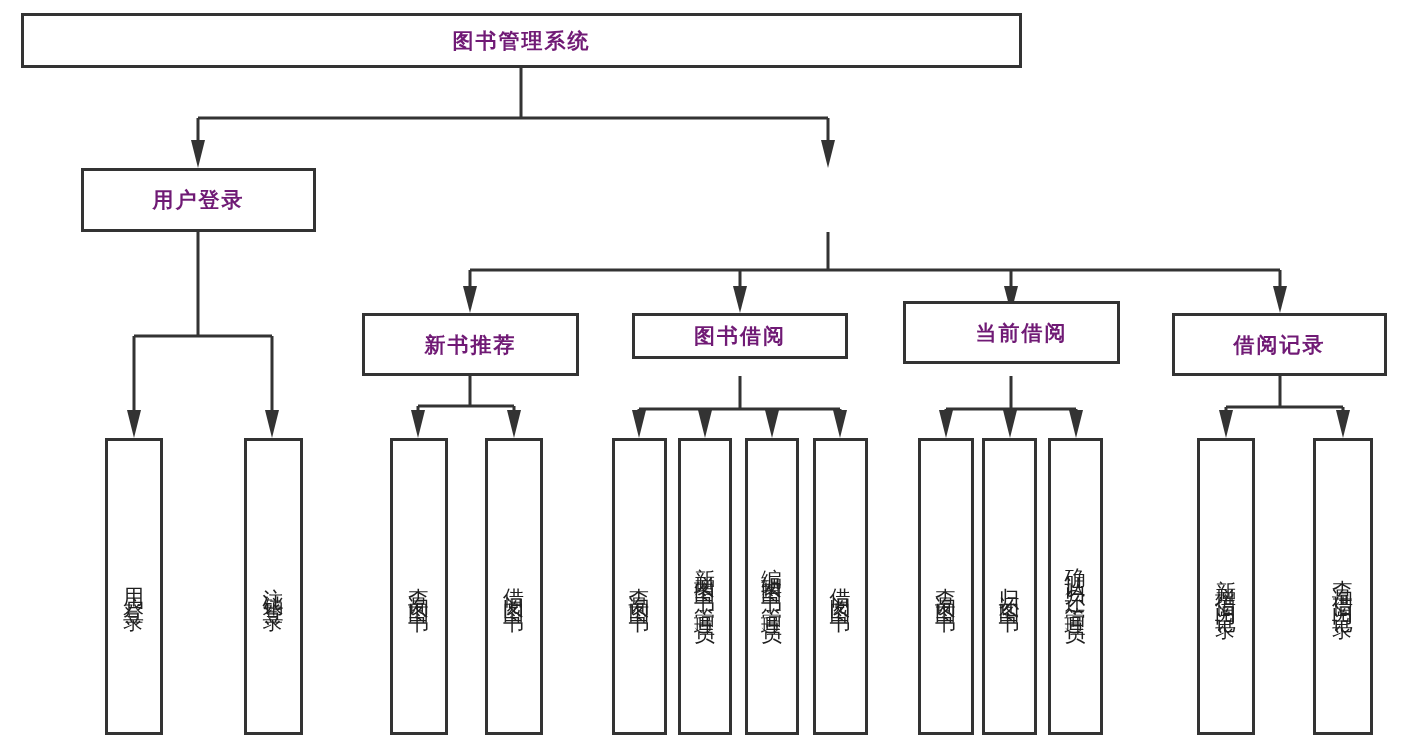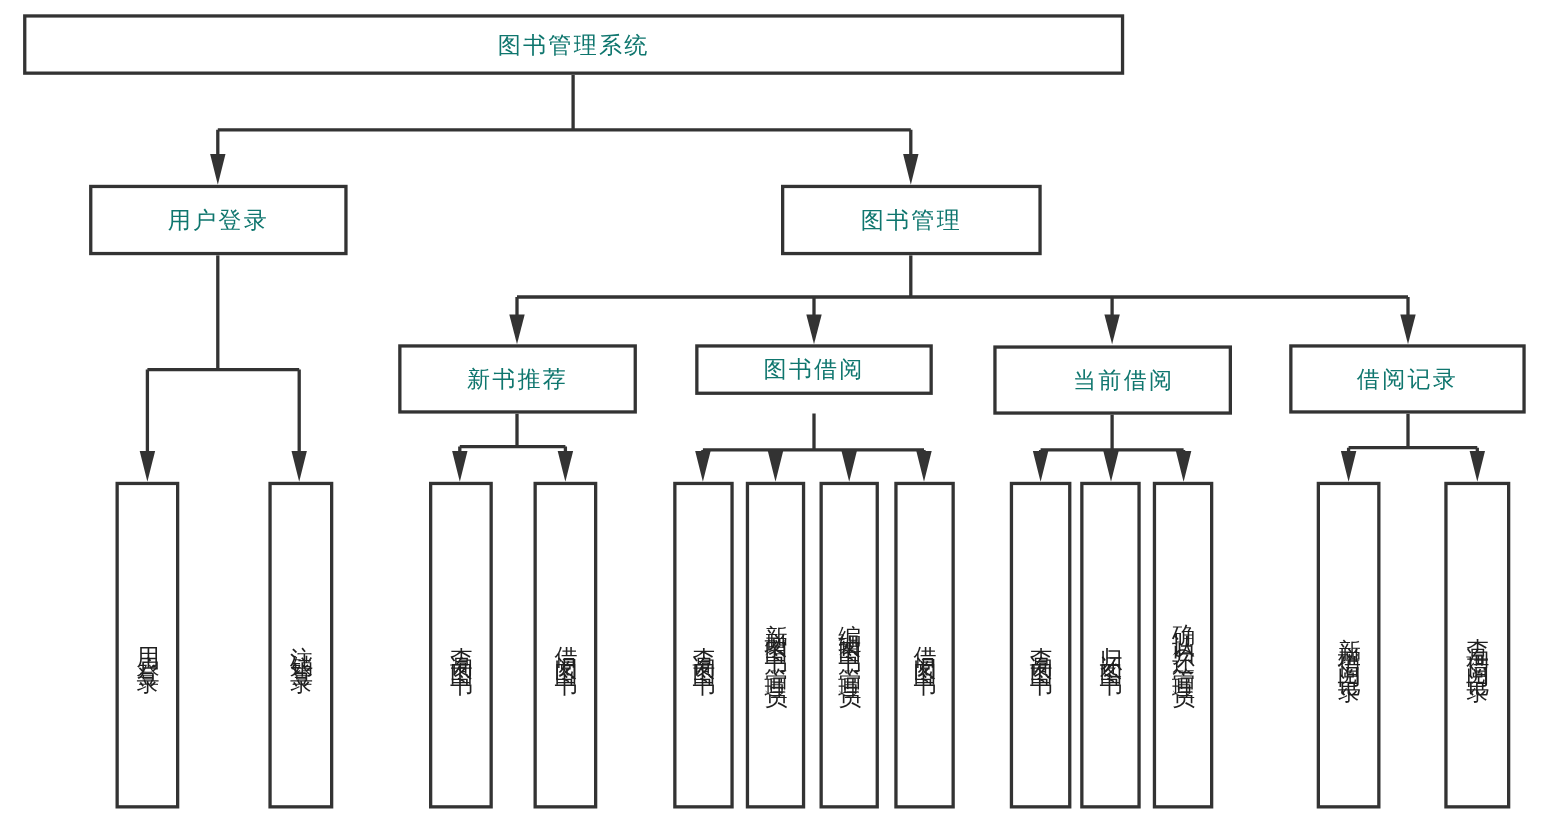--- a/index.html
+++ b/index.html
@@ -6,21 +6,21 @@
   #canvas{
     position:relative;width:1405px;height:747px;background:#ffffff;
     font-family:"Liberation Sans", sans-serif;overflow:hidden;
   }
   #wires{position:absolute;left:0;top:0;z-index:0;}
   .node{
     position:absolute;box-sizing:border-box;border:3px solid #333333;background:#ffffff;
     display:flex;align-items:center;justify-content:center;z-index:1;
   }
   .node .hlabel{
-    font-size:21px;color:#0f766e;letter-spacing:2px;white-space:nowrap;
+    font-size:21px;color:#701a75;letter-spacing:2px;white-space:nowrap;font-weight:bold;
   }
   .leaf .vlabel{
     writing-mode:vertical-rl;text-orientation:mixed;
     font-size:21px;color:#1f1f1f;letter-spacing:8px;line-height:1.1;white-space:nowrap;
   }
   #watermark{
     position:absolute;left:1183px;top:722px;z-index:3;
     font-size:18px;color:rgba(193,193,193,0.95);letter-spacing:1px;white-space:nowrap;
   }
 </style>
@@ -76,31 +76,28 @@
     </g>
   </svg>
 
   <div class="node" style="left:21px;top:13px;width:1001px;height:55px;">
     <span class="hlabel">图书管理系统</span>
   </div>
 
   <div class="node" style="left:81px;top:168px;width:235px;height:64px;">
     <span class="hlabel">用户登录</span>
   </div>
-  <div class="node" style="left:710px;top:168px;width:237px;height:64px;">
-    <span class="hlabel">图书管理</span>
-  </div>
 
   <div class="node" style="left:362px;top:313px;width:217px;height:63px;">
     <span class="hlabel">新书推荐</span>
   </div>
   <div class="node" style="left:632px;top:313px;width:216px;height:46px;">
     <span class="hlabel">图书借阅</span>
   </div>
-  <div class="node" style="left:903px;top:314px;width:217px;height:63px;padding-left:20px;">
+  <div class="node" style="left:903px;top:301px;width:217px;height:63px;padding-left:20px;">
     <span class="hlabel">当前借阅</span>
   </div>
   <div class="node" style="left:1172px;top:313px;width:215px;height:63px;">
     <span class="hlabel">借阅记录</span>
   </div>
 
   <div class="node leaf" style="left:105px;top:438px;width:58px;height:297px;">
     <span class="vlabel">用户登录</span>
   </div>
   <div class="node leaf" style="left:244px;top:438px;width:59px;height:297px;">

